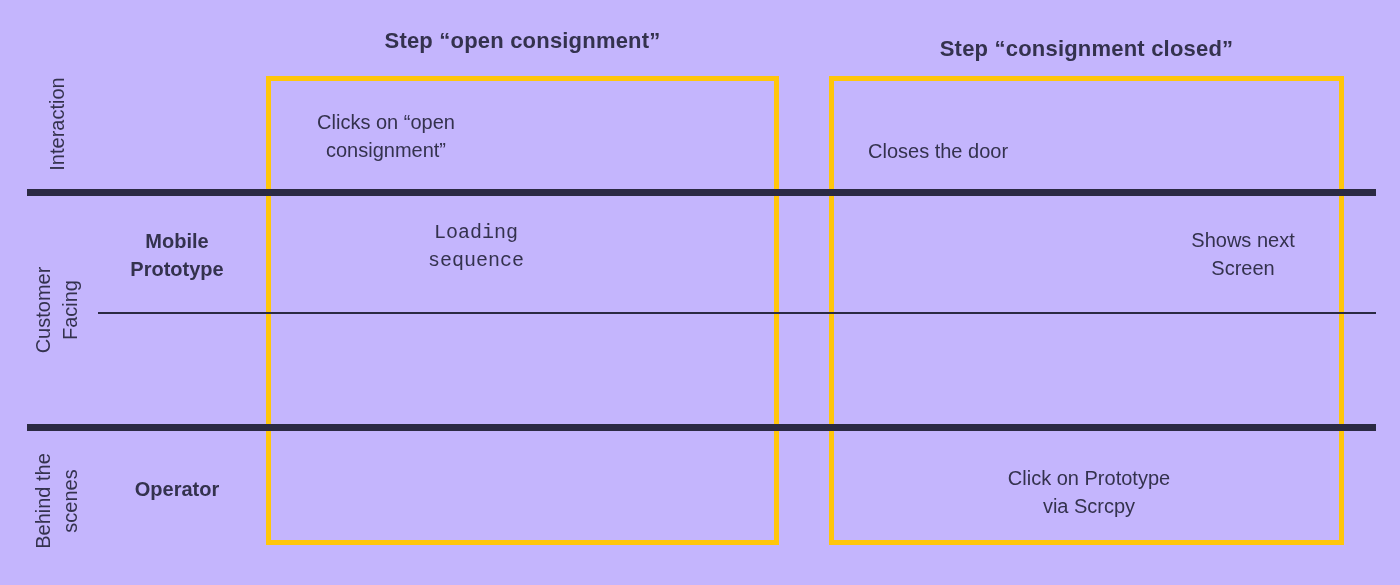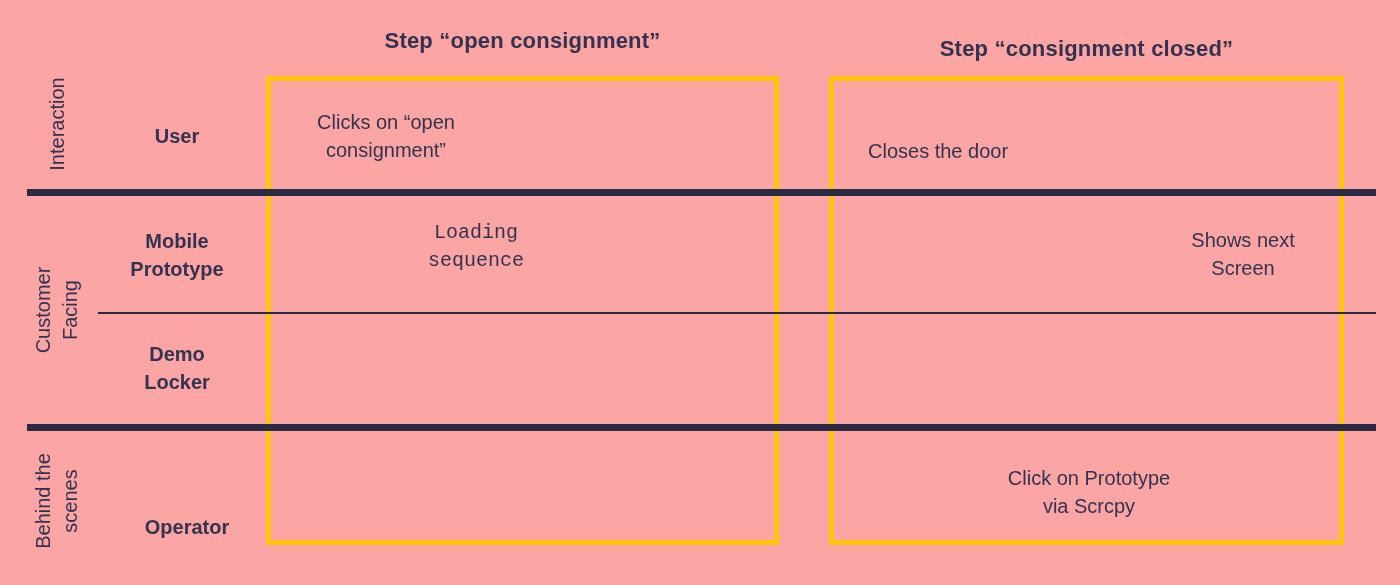--- a/index.html
+++ b/index.html
@@ -4,21 +4,21 @@
 <style>
   html, body {
     margin: 0;
     padding: 0;
     background: #ffffff;
   }
   .canvas {
     position: relative;
     width: 1400px;
     height: 585px;
-    background: #fca5a5;
+    background: #c4b5fd;
     overflow: hidden;
     font-family: "Liberation Sans", sans-serif;
     color: #34324e;
   }
   .abs { position: absolute; }
 
   
   .step-header {
     font-size: 22px;
     font-weight: 700;
@@ -70,21 +70,21 @@
     font-size: 20px;
     font-weight: 700;
     line-height: 28px;
     text-align: center;
     white-space: pre-line;
     color: #34324e;
   }
   #row-user     { left: 77px; top: 122px; }
   #row-mobile   { left: 77px; top: 227px; }
   #row-demo     { left: 77px; top: 340px; }
-  #row-operator { left: 87px; top: 475px; margin-top: 38px; }
+  #row-operator { left: 77px; top: 475px; }
 
   
   .cell-text {
     font-size: 20px;
     line-height: 28px;
     text-align: center;
     white-space: pre-line;
     color: #34324e;
   }
   #cell-user-1     { left: 286px;  top: 108px; width: 200px; }
@@ -109,25 +109,22 @@
   <div id="thick1" class="abs thick-line"></div>
   <div id="thin1" class="abs thin-line"></div>
   <div id="thick2" class="abs thick-line"></div>
 
   <div id="group-interaction" class="abs group-label">Interaction</div>
   <div id="group-customer" class="abs group-label">Customer
 Facing</div>
   <div id="group-behind" class="abs group-label">Behind the
 scenes</div>
 
-  <div id="row-user" class="abs row-label">User</div>
   <div id="row-mobile" class="abs row-label">Mobile
 Prototype</div>
-  <div id="row-demo" class="abs row-label">Demo
-Locker</div>
   <div id="row-operator" class="abs row-label">Operator</div>
 
   <div id="cell-user-1" class="abs cell-text">Clicks on “open
 consignment”</div>
   <div id="cell-user-2" class="abs cell-text">Closes the door</div>
   <div id="cell-mobile-1" class="abs cell-text">Loading
 sequence</div>
   <div id="cell-mobile-2" class="abs cell-text">Shows next
 Screen</div>
   <div id="cell-operator-2" class="abs cell-text">Click on Prototype

